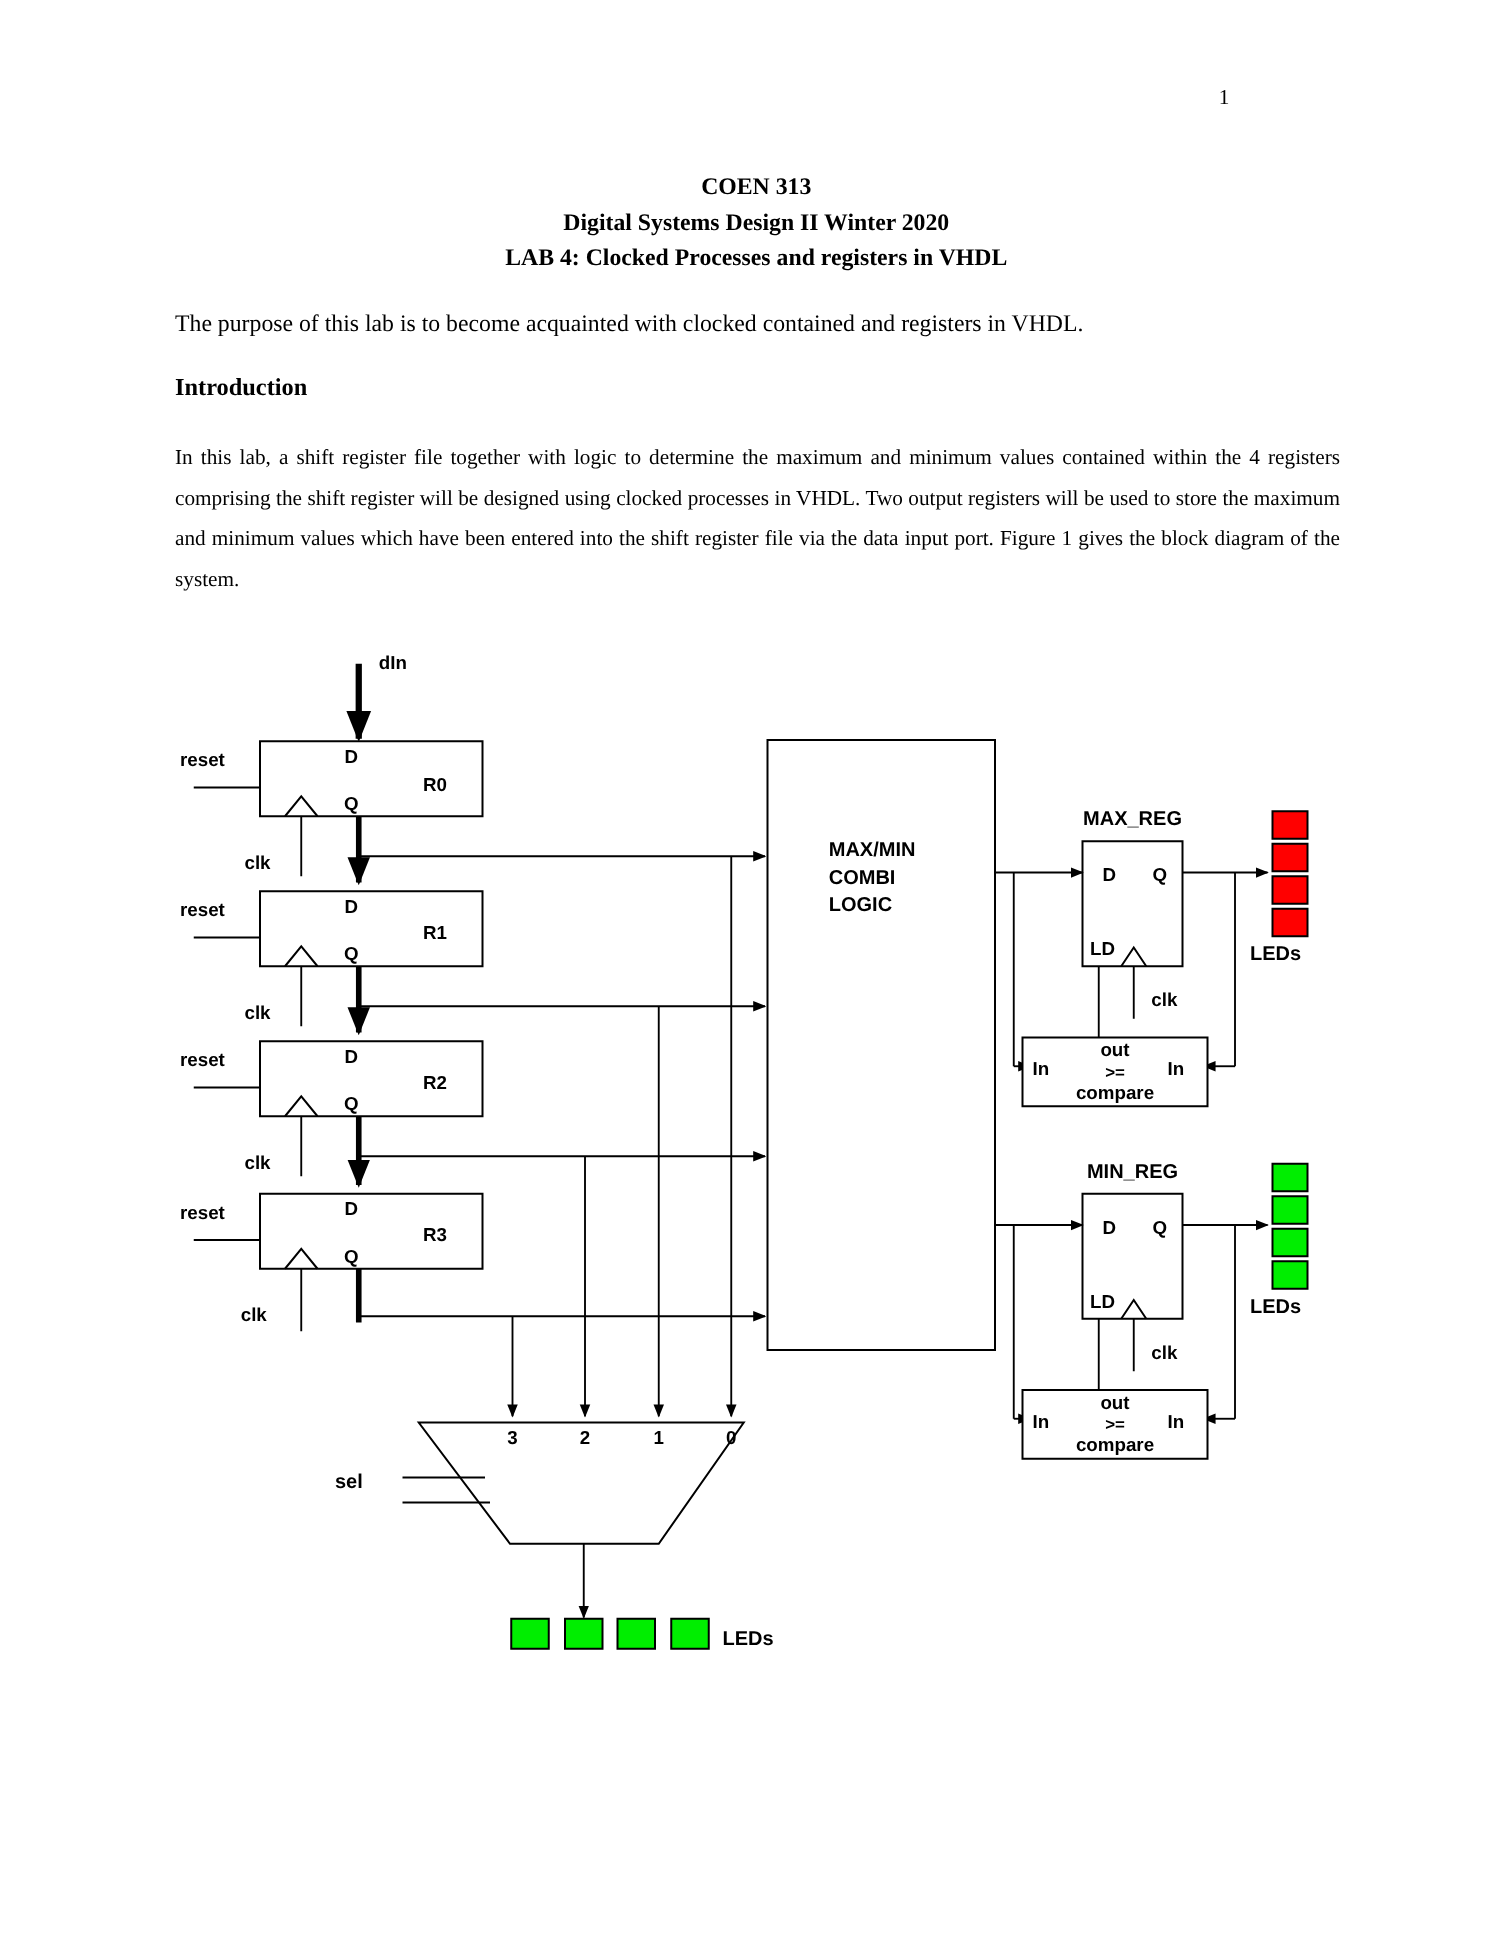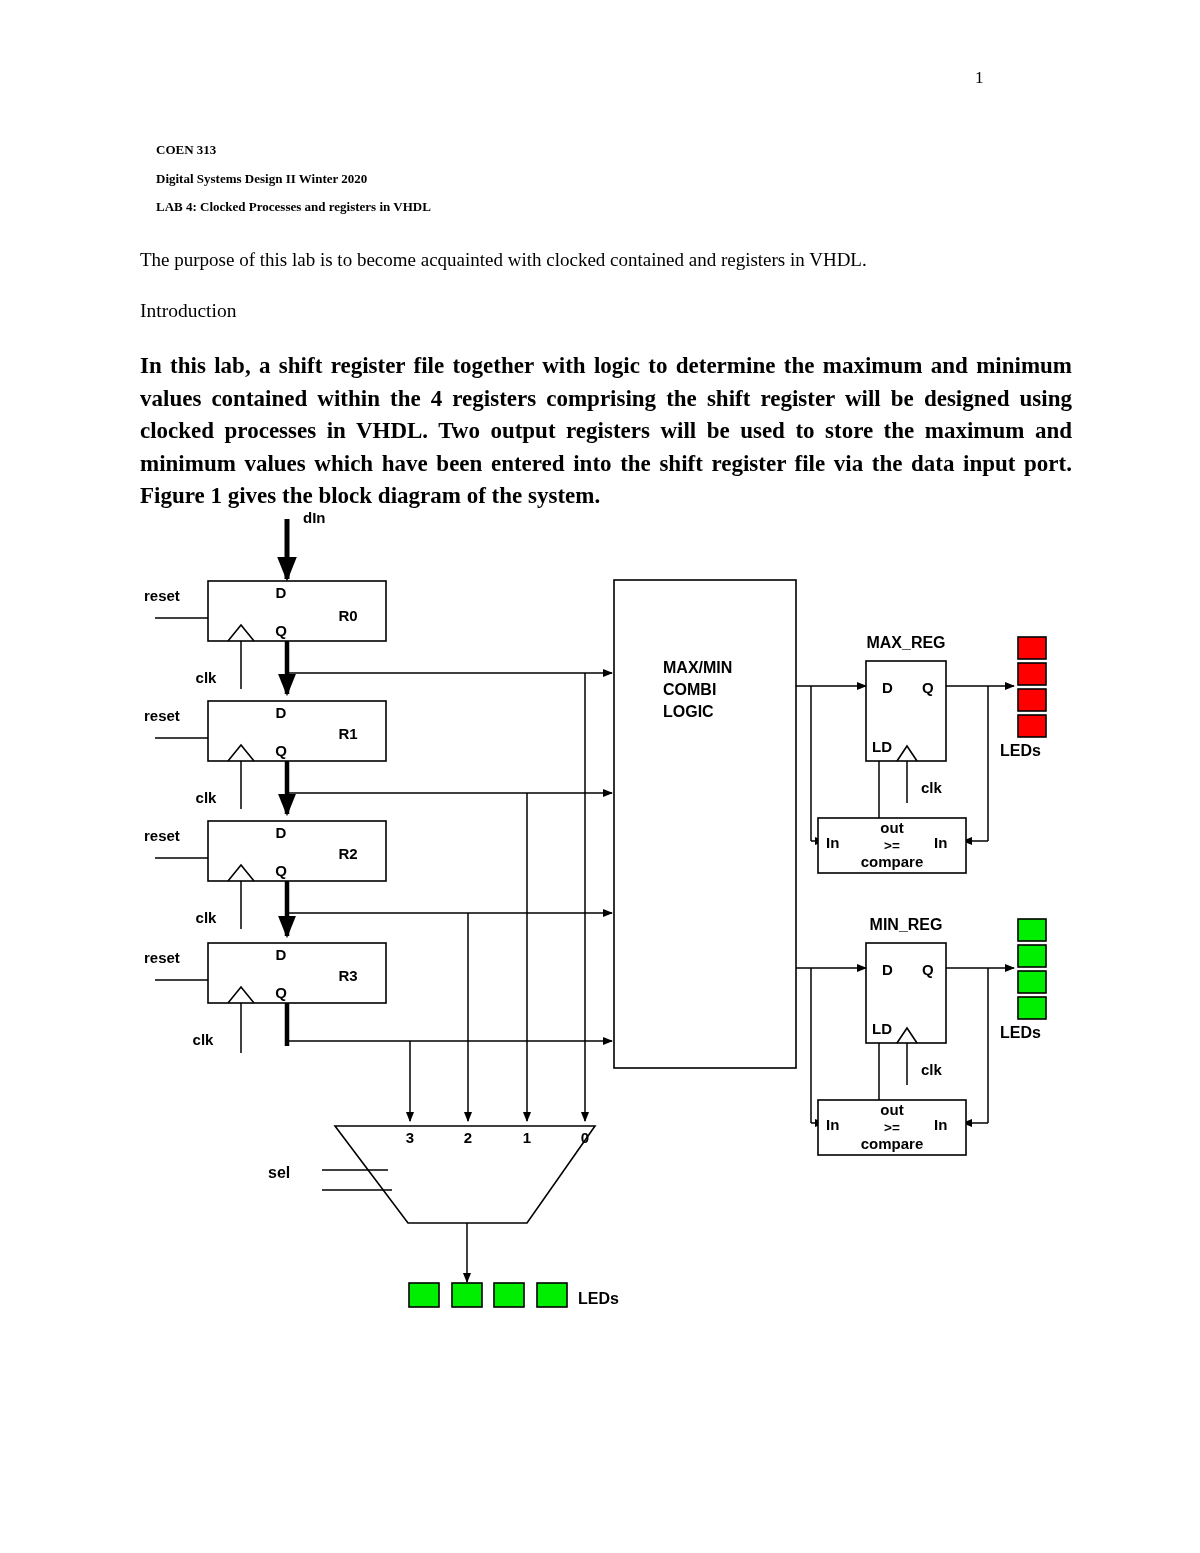--- a/index.html
+++ b/index.html
@@ -31,69 +31,68 @@
     left: 975px;
     width: 40px;
     font-size: 17px;
     text-align: left;
     letter-spacing: 0;
   }
 
   .title-block {
     position: absolute;
     top: 136px;
-    left: 156px;
+    left: 140px;
     width: 930px;
-    text-align: left;
-    font-weight: bold;
-    font-size: 13px;
+    text-align: center;
+    font-weight: bold;
+    font-size: 19px;
     line-height: 28.5px;
   }
 
   .intro-lead {
     position: absolute;
     top: 245px;
     left: 140px;
     width: 930px;
     font-size: 19px;
     line-height: 30px;
   }
 
   .section-heading {
     position: absolute;
     top: 300px;
     left: 140px;
     font-size: 19.5px;
-    font-weight: normal;
+    font-weight: bold;
   }
 
   .intro-body {
     position: absolute;
     top: 350px;
     left: 140px;
     width: 932px;
-    font-size: 23px;
+    font-size: 17px;
     line-height: 32.5px;
     text-align: justify;
-    font-weight: bold;
   }
 
   .figure-caption {
     position: absolute;
     top: 1338px;
     left: 140px;
     width: 930px;
     text-align: center;
     font-size: 19px;
   }
 
   
   .figure {
     position: absolute;
-    top: 493px;
+    top: 505px;
     left: 0px;
     width: 1200px;
     height: 830px;
   }
   .figure svg {
     display: block;
   }
 
   
   .dlbl {

